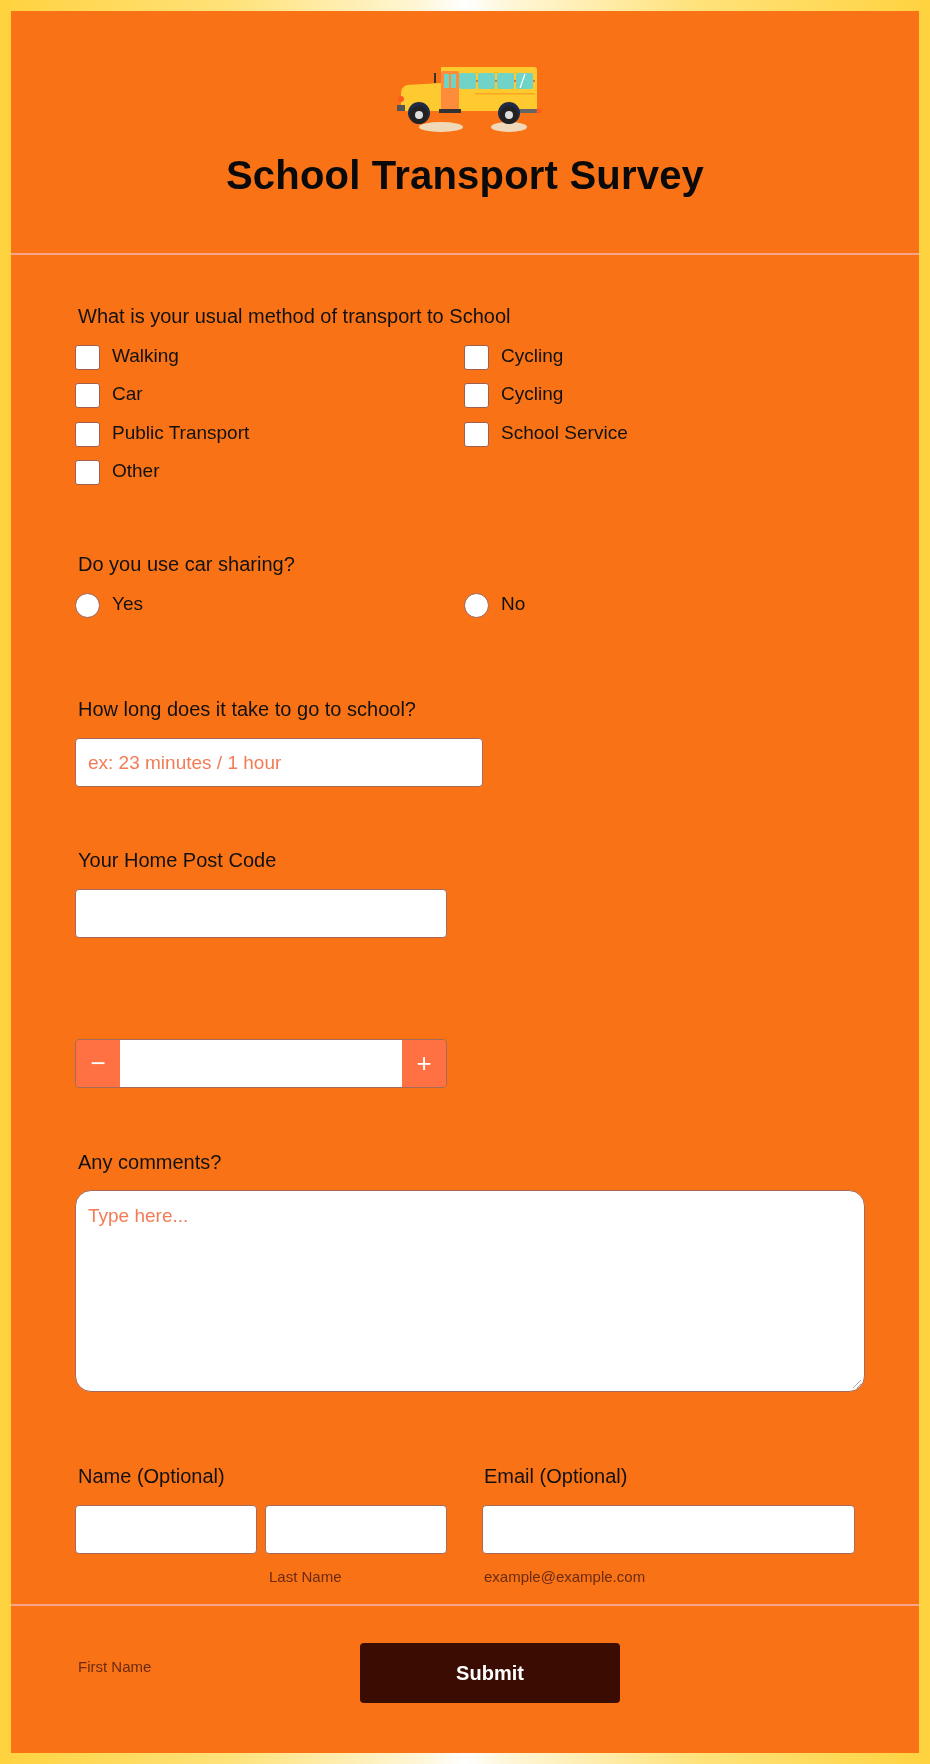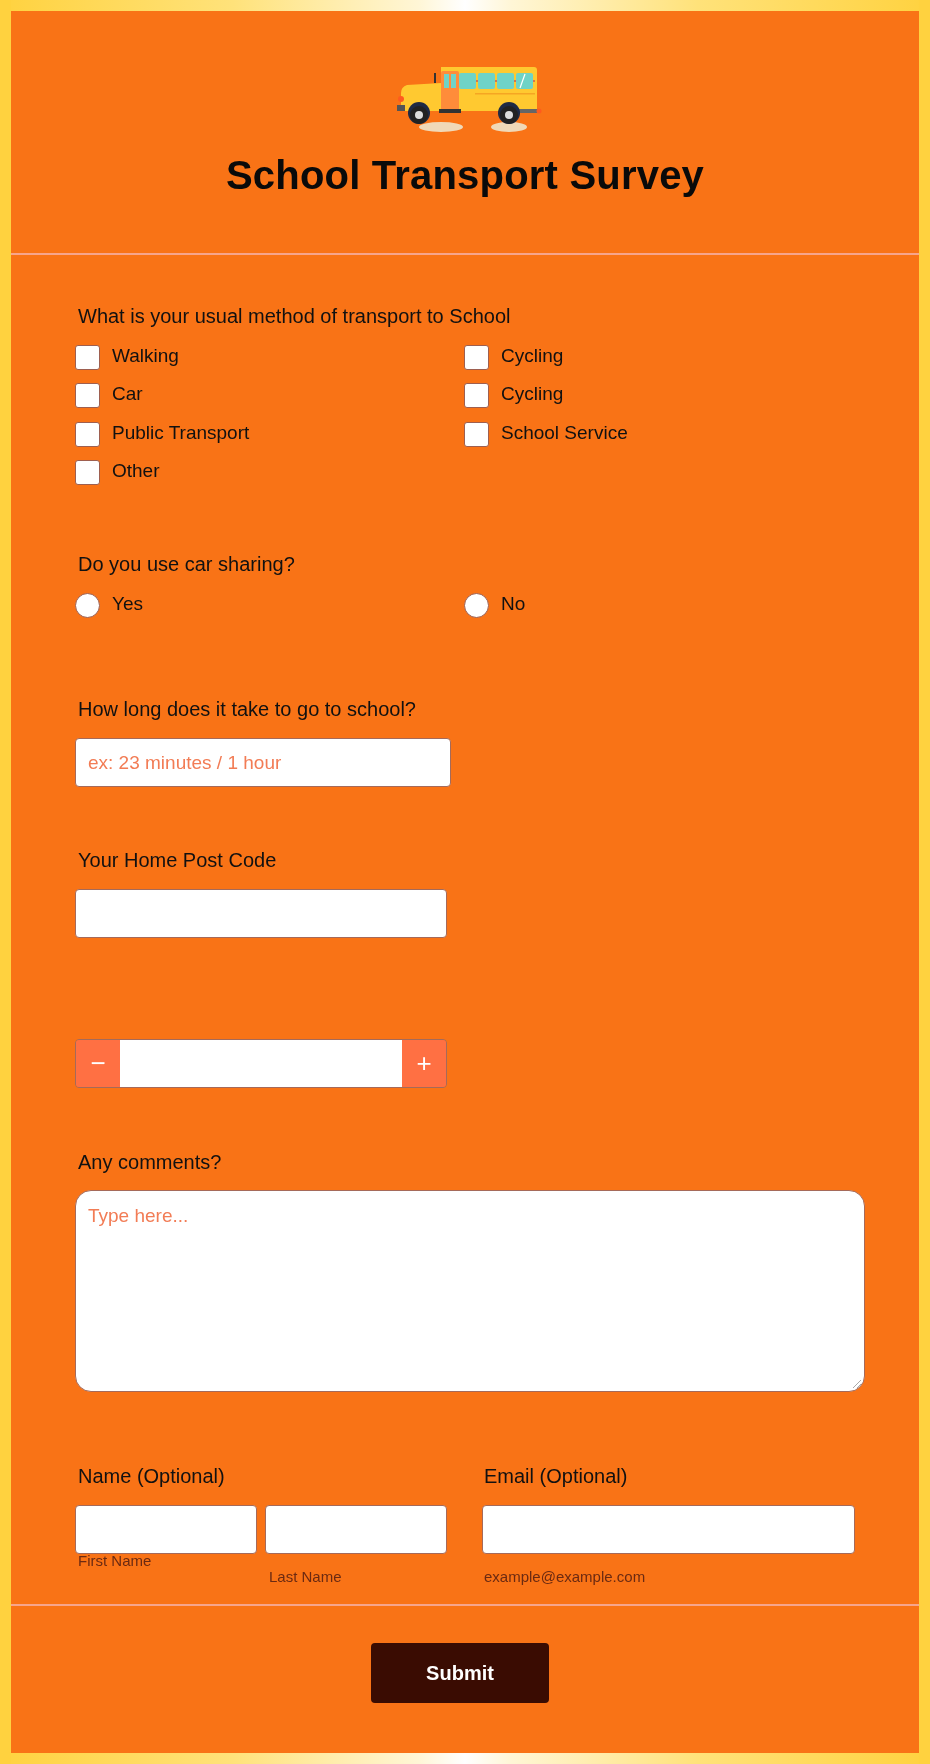--- a/index.html
+++ b/index.html
@@ -73,21 +73,21 @@
       border: 1.5px solid #a56a5a; border-radius: 16px; background: #fff;
       padding: 14px 12px; font-size: 19px;
     }
     .resize {
       position: absolute; right: 3px; bottom: 3px; width: 10px; height: 10px;
     }
 
     .sublabel { position: absolute; font-size: 15px; color: #6b2a12; }
 
     .submit {
-      position: absolute; left: 360px; top: 1632px; width: 178px; height: 60px;
+      position: absolute; left: 349px; top: 1632px; width: 260px; height: 60px;
       background: #3a0c02; color: #fff; border-radius: 4px; font-size: 20px; font-weight: bold;
       display: flex; align-items: center; justify-content: center; cursor: pointer;
     }
   </style>
 </head>
 <body>
 
 <div class="frame-top"></div>
 <div class="frame-bottom"></div>
 <div class="frame-left"></div>
@@ -176,21 +176,21 @@
     <span>Yes</span>
   </label>
   <label class="opt" style="left:453px; top:582px">
     <span class="rb"></span>
     <span>No</span>
   </label>
 
   <div class="q" style="top:687px">
     <div class="q-label">How long does it take to go to school?</div>
   </div>
-  <div class="input" style="left:64px; top:727px; width:376px">
+  <div class="input" style="left:64px; top:727px; width:408px">
     <span class="placeholder">ex: 23 minutes / 1 hour</span>
   </div>
 
   <div class="q" style="top:838px">
     <div class="q-label">Your Home Post Code</div>
   </div>
   <div class="input" style="left:64px; top:878px; width:372px">
     <span></span>
   </div>
 
@@ -219,21 +219,21 @@
 
   <div class="q" style="top:1454px">
     <div class="q-label">Name (Optional)</div>
   </div>
   <div class="input" style="left:64px; top:1494px; width:182px">
     <span></span>
   </div>
   <div class="input" style="left:254px; top:1494px; width:182px">
     <span></span>
   </div>
-  <div class="sublabel" style="left:67px; top:1541px">First Name</div>
+  <div class="sublabel" style="left:67px; top:1647px">First Name</div>
   <div class="sublabel" style="left:258px; top:1557px">Last Name</div>
 
   <div class="q" style="left:473px; top:1454px">
     <div class="q-label">Email (Optional)</div>
   </div>
   <div class="input" style="left:471px; top:1494px; width:373px">
     <span></span>
   </div>
   <div class="sublabel" style="left:473px; top:1557px">example@example.com</div>
 

